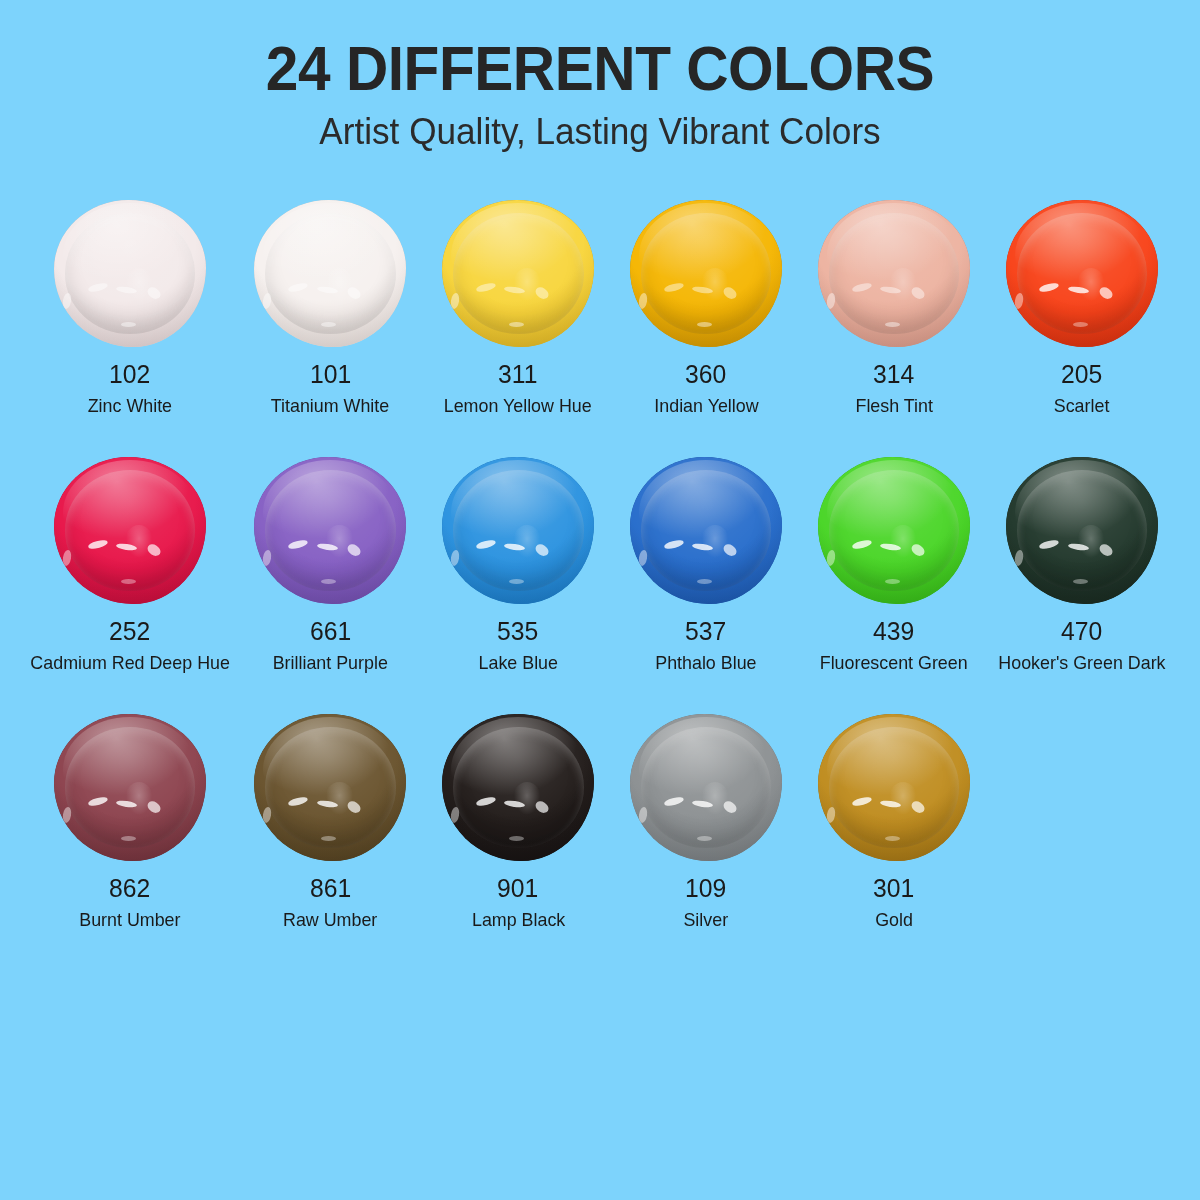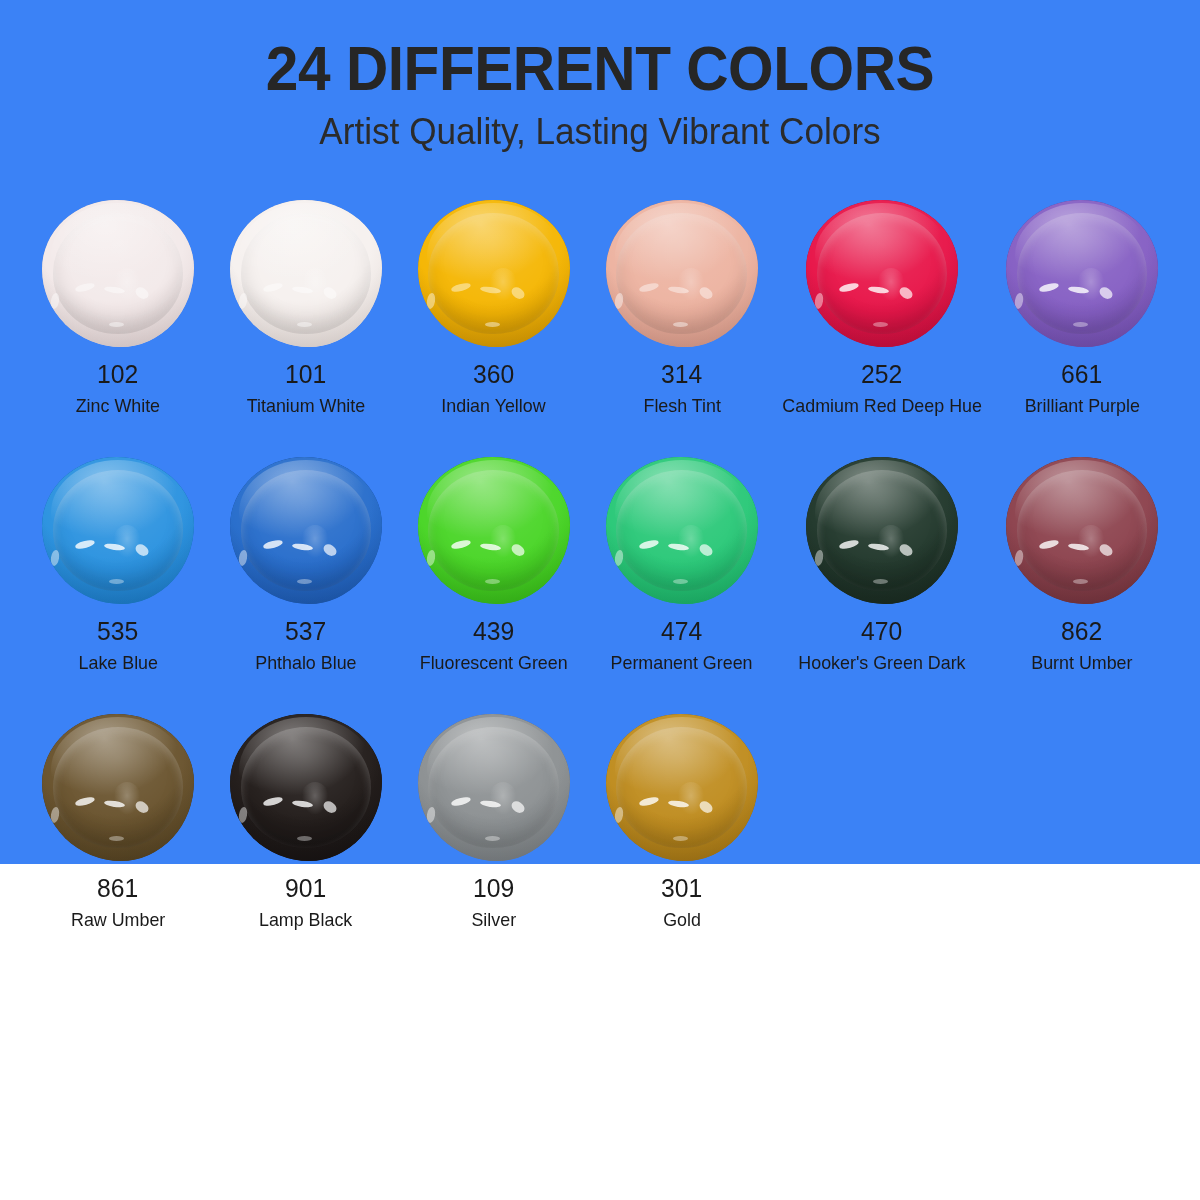--- a/index.html
+++ b/index.html
@@ -12,22 +12,22 @@
     width: 1200px;
     height: 1200px;
     font-family: "Liberation Sans", sans-serif;
     color: #231f20;
     overflow: hidden;
   }
 
   #page {
     position: relative;
     width: 1200px;
-    height: 864px;
-    background: #3b82f6;
+    height: 1200px;
+    background: #7dd3fc;
   }
 
   
   #header {
     position: absolute;
     top: 0;
     left: 0;
     width: 1200px;
     text-align: center;
   }
@@ -218,56 +218,92 @@
             <div class="glint g3" style="opacity: 0.55;"></div>
             <div class="glint g4" style="opacity: 0.55;"></div>
             <div class="glint g5" style="opacity: 0.55;"></div>
           </div>
         </div>
         <div class="code">101</div>
         <div class="name">Titanium White</div>
       </div>
       <div class="swatch">
         <div class="blob-wrap">
-          <div class="blob" style="box-shadow: rgb(201, 143, 2) 0px 0px 0px 1.5px inset;">
-            <div class="base" style="background: radial-gradient(85% 70% at 46% 30%, rgb(245, 183, 6) 0%, rgb(245, 183, 6) 55%, rgb(201, 143, 2) 112%);"></div>
+          <div class="blob" style="box-shadow: rgb(215, 174, 33) 0px 0px 0px 1.5px inset;">
+            <div class="base" style="background: radial-gradient(85% 70% at 46% 30%, rgb(248, 214, 63) 0%, rgb(248, 214, 63) 55%, rgb(215, 174, 33) 112%);"></div>
             <div class="sheen"></div>
             <div class="rim"></div>
             <div class="shade"></div>
             <div class="peak"></div>
             <div class="glint g1" style="opacity: 0.55;"></div>
             <div class="glint g2" style="opacity: 0.55;"></div>
             <div class="glint g3" style="opacity: 0.55;"></div>
             <div class="glint g4" style="opacity: 0.55;"></div>
             <div class="glint g5" style="opacity: 0.55;"></div>
           </div>
         </div>
-        <div class="code">360</div>
-        <div class="name">Indian Yellow</div>
-      </div>
-      <div class="swatch">
-        <div class="blob-wrap">
-          <div class="blob" style="box-shadow: rgb(206, 145, 129) 0px 0px 0px 1.5px inset;">
-            <div class="base" style="background: radial-gradient(85% 70% at 46% 30%, rgb(237, 180, 162) 0%, rgb(237, 180, 162) 55%, rgb(206, 145, 129) 112%);"></div>
+        <div class="code">311</div>
+        <div class="name">Lemon Yellow Hue</div>
+      </div>
+      <div class="swatch">
+        <div class="blob-wrap">
+          <div class="blob" style="box-shadow: rgb(201, 143, 2) 0px 0px 0px 1.5px inset;">
+            <div class="base" style="background: radial-gradient(85% 70% at 46% 30%, rgb(245, 183, 6) 0%, rgb(245, 183, 6) 55%, rgb(201, 143, 2) 112%);"></div>
             <div class="sheen"></div>
             <div class="rim"></div>
             <div class="shade"></div>
             <div class="peak"></div>
             <div class="glint g1" style="opacity: 0.55;"></div>
             <div class="glint g2" style="opacity: 0.55;"></div>
             <div class="glint g3" style="opacity: 0.55;"></div>
             <div class="glint g4" style="opacity: 0.55;"></div>
             <div class="glint g5" style="opacity: 0.55;"></div>
           </div>
         </div>
+        <div class="code">360</div>
+        <div class="name">Indian Yellow</div>
+      </div>
+      <div class="swatch">
+        <div class="blob-wrap">
+          <div class="blob" style="box-shadow: rgb(206, 145, 129) 0px 0px 0px 1.5px inset;">
+            <div class="base" style="background: radial-gradient(85% 70% at 46% 30%, rgb(237, 180, 162) 0%, rgb(237, 180, 162) 55%, rgb(206, 145, 129) 112%);"></div>
+            <div class="sheen"></div>
+            <div class="rim"></div>
+            <div class="shade"></div>
+            <div class="peak"></div>
+            <div class="glint g1" style="opacity: 0.55;"></div>
+            <div class="glint g2" style="opacity: 0.55;"></div>
+            <div class="glint g3" style="opacity: 0.55;"></div>
+            <div class="glint g4" style="opacity: 0.55;"></div>
+            <div class="glint g5" style="opacity: 0.55;"></div>
+          </div>
+        </div>
         <div class="code">314</div>
         <div class="name">Flesh Tint</div>
       </div>
       <div class="swatch">
         <div class="blob-wrap">
+          <div class="blob" style="box-shadow: rgb(206, 45, 13) 0px 0px 0px 1.5px inset;">
+            <div class="base" style="background: radial-gradient(85% 70% at 46% 30%, rgb(248, 69, 28) 0%, rgb(248, 69, 28) 55%, rgb(206, 45, 13) 112%);"></div>
+            <div class="sheen"></div>
+            <div class="rim"></div>
+            <div class="shade"></div>
+            <div class="peak"></div>
+            <div class="glint g1"></div>
+            <div class="glint g2"></div>
+            <div class="glint g3"></div>
+            <div class="glint g4"></div>
+            <div class="glint g5"></div>
+          </div>
+        </div>
+        <div class="code">205</div>
+        <div class="name">Scarlet</div>
+      </div>
+      <div class="swatch">
+        <div class="blob-wrap">
           <div class="blob" style="box-shadow: rgb(187, 12, 56) 0px 0px 0px 1.5px inset;">
             <div class="base" style="background: radial-gradient(85% 70% at 46% 30%, rgb(232, 24, 75) 0%, rgb(232, 24, 75) 55%, rgb(187, 12, 56) 112%);"></div>
             <div class="sheen"></div>
             <div class="rim"></div>
             <div class="shade"></div>
             <div class="peak"></div>
             <div class="glint g1"></div>
             <div class="glint g2"></div>
             <div class="glint g3"></div>
             <div class="glint g4"></div>
@@ -344,38 +380,20 @@
             <div class="glint g3"></div>
             <div class="glint g4"></div>
             <div class="glint g5"></div>
           </div>
         </div>
         <div class="code">439</div>
         <div class="name">Fluorescent Green</div>
       </div>
       <div class="swatch">
         <div class="blob-wrap">
-          <div class="blob" style="box-shadow: rgb(24, 168, 97) 0px 0px 0px 1.5px inset;">
-            <div class="base" style="background: radial-gradient(85% 70% at 46% 30%, rgb(45, 201, 122) 0%, rgb(45, 201, 122) 55%, rgb(24, 168, 97) 112%);"></div>
-            <div class="sheen"></div>
-            <div class="rim"></div>
-            <div class="shade"></div>
-            <div class="peak"></div>
-            <div class="glint g1"></div>
-            <div class="glint g2"></div>
-            <div class="glint g3"></div>
-            <div class="glint g4"></div>
-            <div class="glint g5"></div>
-          </div>
-        </div>
-        <div class="code">474</div>
-        <div class="name">Permanent Green</div>
-      </div>
-      <div class="swatch">
-        <div class="blob-wrap">
           <div class="blob" style="box-shadow: rgb(22, 38, 29) 0px 0px 0px 1.5px inset;">
             <div class="base" style="background: radial-gradient(85% 70% at 46% 30%, rgb(36, 58, 46) 0%, rgb(36, 58, 46) 55%, rgb(22, 38, 29) 112%);"></div>
             <div class="sheen"></div>
             <div class="rim"></div>
             <div class="shade"></div>
             <div class="peak"></div>
             <div class="glint g1"></div>
             <div class="glint g2"></div>
             <div class="glint g3"></div>
             <div class="glint g4"></div>

